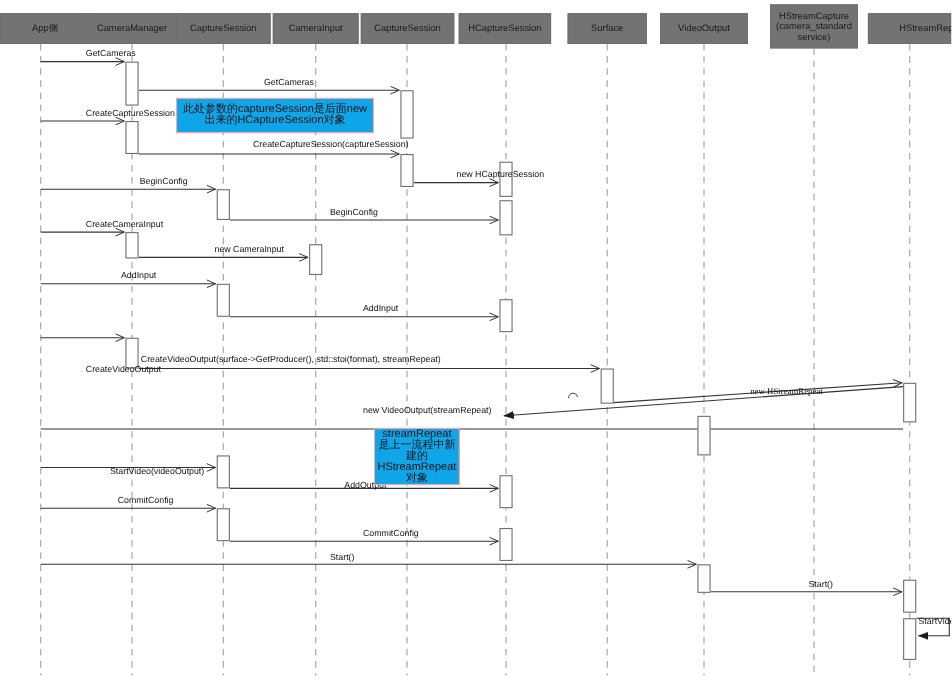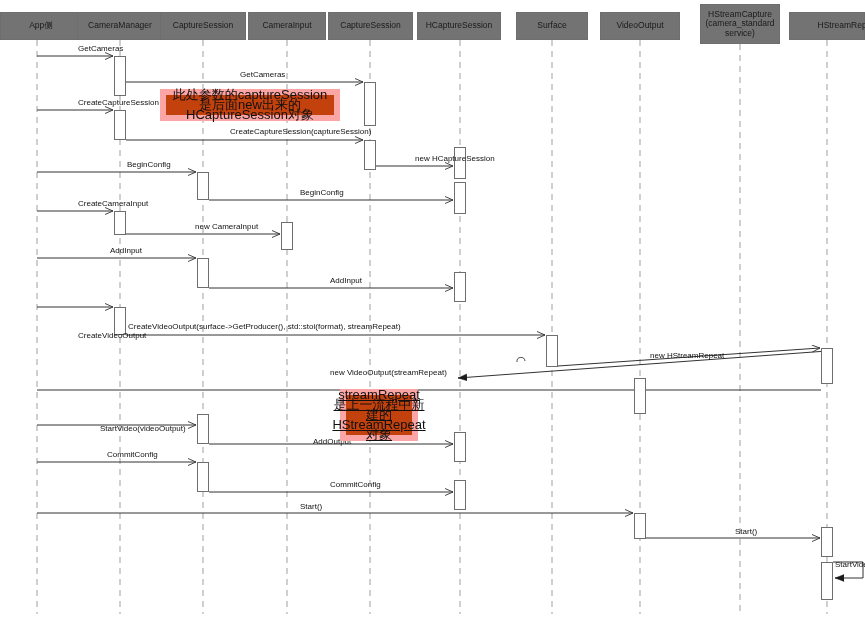--- a/index.html
+++ b/index.html
@@ -41,23 +41,23 @@
     font-size:8px;
     line-height:9px;
     color:#111;
     white-space:nowrap;
     background:transparent;
     text-align:right;
   }
   .note{
     position:absolute;
     box-sizing:border-box;
-    border:6px solid #fca5a5;
-    background:#c2410c;
-    font-size:13px;
+    border:1px solid #fca5a5;
+    background:#0ea5e9;
+    font-size:10px;
     line-height:10px;
     color:#111;
     text-align:center;
     padding:2px 3px;
     display:flex;
     align-items:center;
     justify-content:center;
   }
   .actbar{
     position:absolute;
@@ -187,31 +187,31 @@
       <div class="msg-label" style="left: 230px; top: 127px;">CreateCaptureSession(captureSession)</div>
       <div class="msg-label" style="left: 415px; top: 154px;">new HCaptureSession</div>
       <div class="msg-label" style="left: 127px; top: 160px;">BeginConfig</div>
       <div class="msg-label" style="left: 300px; top: 188px;">BeginConfig</div>
       <div class="msg-label" style="left: 78px; top: 199px;">CreateCameraInput</div>
       <div class="msg-label" style="left: 195px; top: 222px;">new CameraInput</div>
       <div class="msg-label" style="left: 110px; top: 246px;">AddInput</div>
       <div class="msg-label" style="left: 330px; top: 276px;">AddInput</div>
       <div class="msg-label" style="left: 78px; top: 295px; margin-top: 36px;">CreateVideoOutput</div>
       <div class="msg-label" style="left: 128px; top: 322px;">CreateVideoOutput(surface-&gt;GetProducer(), std::stoi(format), streamRepeat)</div>
-      <div class="msg-label" style="left: 650px; top: 351px;">new HStreamRepeat</div>
+      <div class="msg-label" style="left: 682px; top: 351px; font-family: Liberation Serif, serif;">new HStreamRepeat</div>
       <div class="msg-label" style="left: 330px; top: 368px;">new VideoOutput(streamRepeat)</div>
       <div class="msg-label" style="left: 100px; top: 424px;">StartVideo(videoOutput)</div>
       <div class="msg-label" style="left: 313px; top: 437px;">AddOutput</div>
       <div class="msg-label" style="left: 107px; top: 450px;">CommitConfig</div>
       <div class="msg-label" style="left: 330px; top: 480px;">CommitConfig</div>
       <div class="msg-label" style="left: 300px; top: 502px;">Start()</div>
       <div class="msg-label" style="left: 735px; top: 527px;">Start()</div>
       <div class="msg-label" style="left: 835px; top: 560px;">StartVideo()</div>
     </div>
   <div id="notes-layer">
       <div class="note" style="left: 160px; top: 89px; width: 180px; height: 32px;">
         <span>此处参数的captureSession是后面new出来的HCaptureSession对象</span>
       </div>
-      <div class="note" style="left: 340px; top: 389px; width: 78px; height: 52px; text-decoration: underline;">
+      <div class="note" style="left: 340px; top: 389px; width: 78px; height: 52px;">
         <span>streamRepeat是上一流程中新建的HStreamRepeat对象</span>
       </div>
     </div>
 </div>
 
 </body></html>

